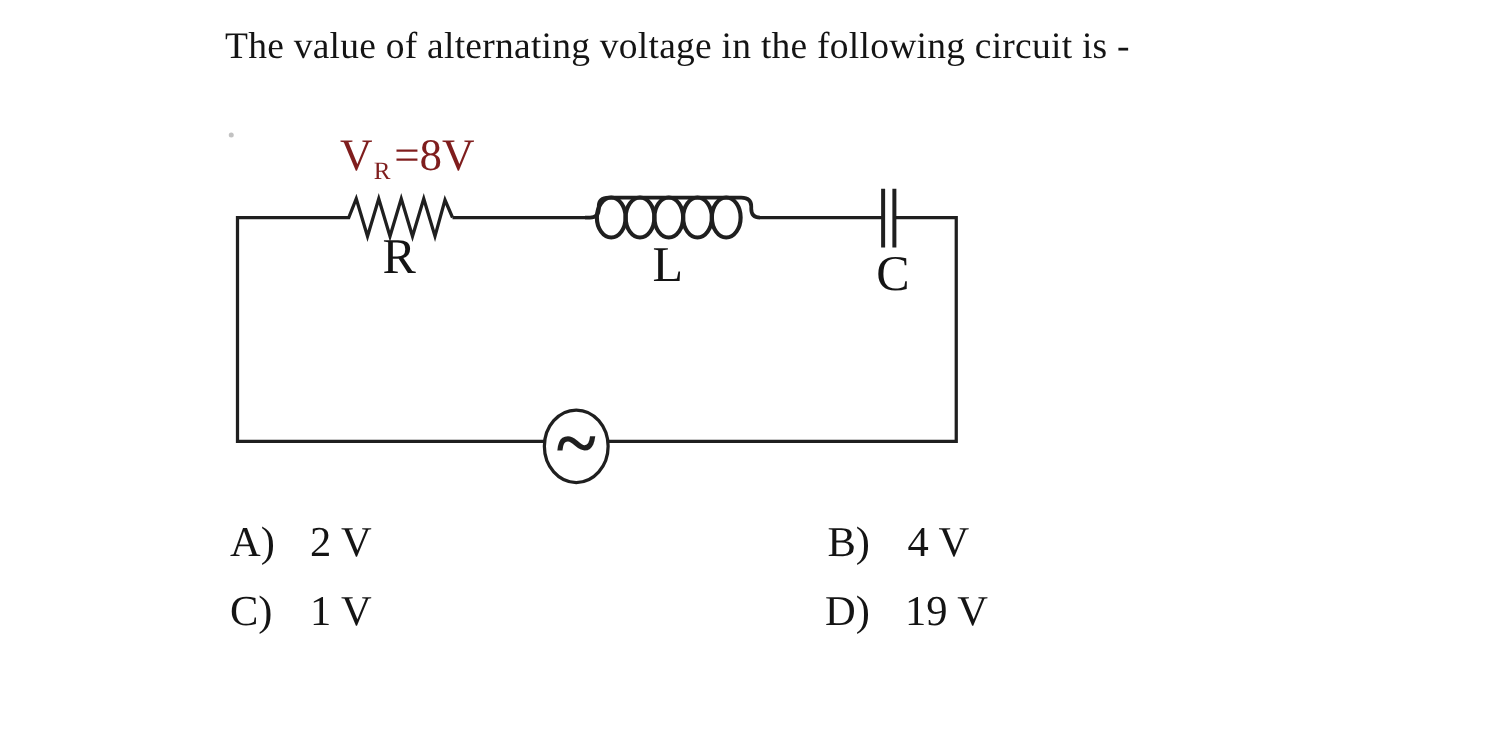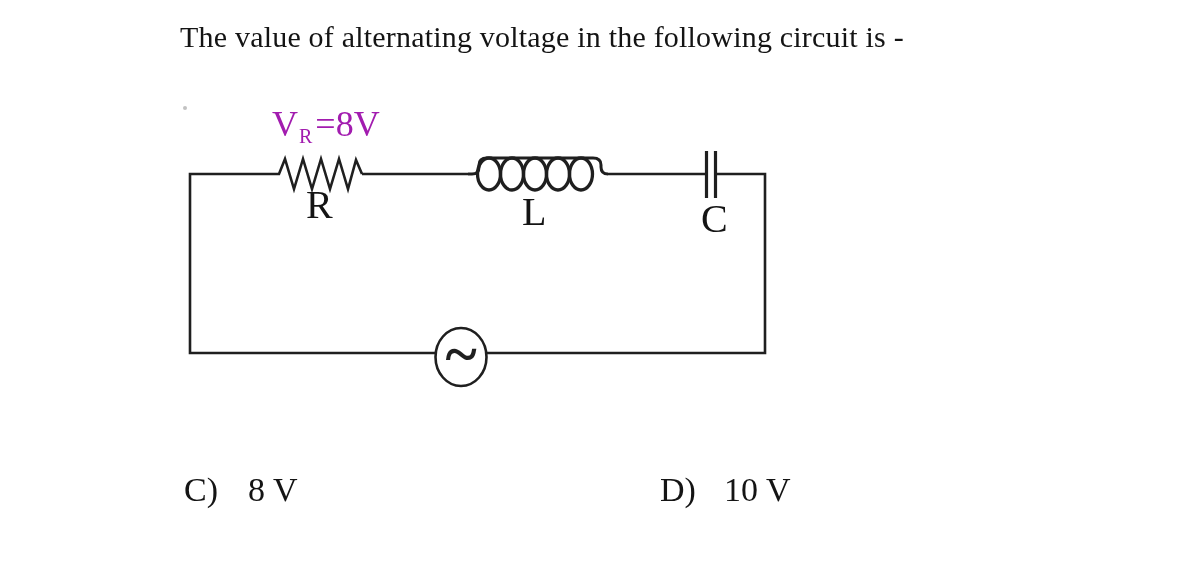--- a/index.html
+++ b/index.html
@@ -23,21 +23,21 @@
   }
   .circuit-svg {
     position: absolute;
     left: 0; top: 0;
     width: 1200px; height: 588px;
   }
   .vlabel {
     position: absolute;
     font-size: 36px;
     white-space: nowrap;
-    color: #a21caf;
+    color: #7f1d1d;
   }
   .vlabel .sub {
     font-size: 20px;
     position: relative;
     top: 7px;
     margin: 0 3px 0 1px;
   }
   .clabel {
     position: absolute;
     font-size: 40px;
@@ -102,20 +102,26 @@
   </svg>
 
   <div class="vlabel" style="left:272px; top:103px;">
     <span>V</span><span class="sub">R</span><span>=8V</span>
   </div>
 
   <div class="clabel" style="left:306px; top:181px;">R</div>
   <div class="clabel" style="left:522px; top:188px;">L</div>
   <div class="clabel" style="left:701px; top:195px;">C</div>
 
+  <div class="opt" style="left:184px; top:416px;">
+    <span class="opt-letter">A)</span><span class="opt-value">2 V</span>
+  </div>
+  <div class="opt" style="left:662px; top:416px;">
+    <span class="opt-letter">B)</span><span class="opt-value">4 V</span>
+  </div>
   <div class="opt" style="left:184px; top:471px;">
-    <span class="opt-letter">C)</span><span class="opt-value">8 V</span>
+    <span class="opt-letter">C)</span><span class="opt-value">1 V</span>
   </div>
   <div class="opt" style="left:660px; top:471px;">
-    <span class="opt-letter">D)</span><span class="opt-value">10 V</span>
+    <span class="opt-letter">D)</span><span class="opt-value">19 V</span>
   </div>
 
 </div>
 
 </body></html>

